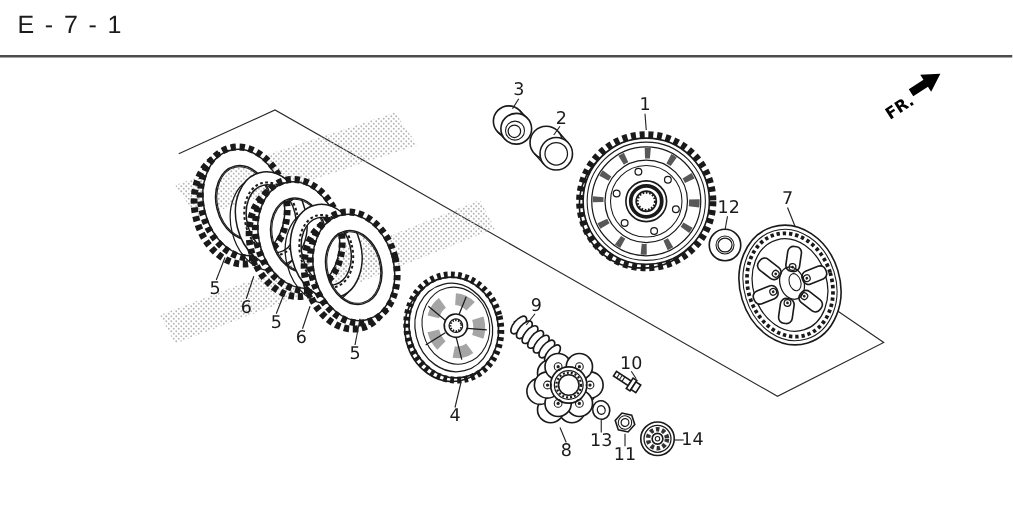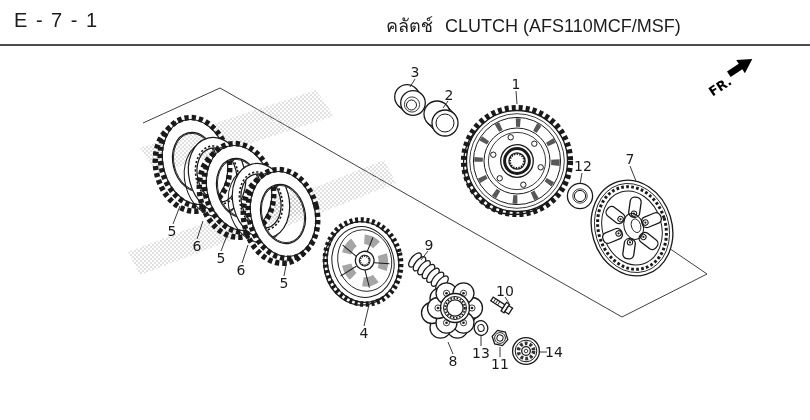--- a/index.html
+++ b/index.html
@@ -17,23 +17,20 @@
   .pl{fill:none;stroke:#2a2a2a;stroke-width:.9;}
   .stip{fill:url(#dots);opacity:.9;}
   text.co{font-family:"DejaVu Sans",sans-serif;font-size:14px;fill:#1b1b1b;text-anchor:middle;dominant-baseline:central;}
   text.fr{font-family:"DejaVu Sans",sans-serif;font-size:13px;font-weight:bold;fill:#000;dominant-baseline:central;}
 </style>
 </head>
 <body>
 
 <div class="header">
   <span class="page-code">E - 7 - 1</span>
-  <div class="page-title">
-    <span>คลัตช์</span><span>CLUTCH (AFS110MCF/MSF)</span>
-  </div>
 </div>
 
 <svg width="810" height="374" viewBox="0 46 810 374">
   <defs>
     <pattern id="dots" width="4" height="4" patternUnits="userSpaceOnUse">
       <circle cx="1" cy="1" r=".75" fill="#adadad"></circle>
       <circle cx="3" cy="3" r=".75" fill="#adadad"></circle>
     </pattern>
     <g id="disc5">
       <ellipse cx="-6" cy="3.5" rx="34" ry="45" class="t" stroke-width="5.5" stroke-dasharray="4.2 3"></ellipse>

